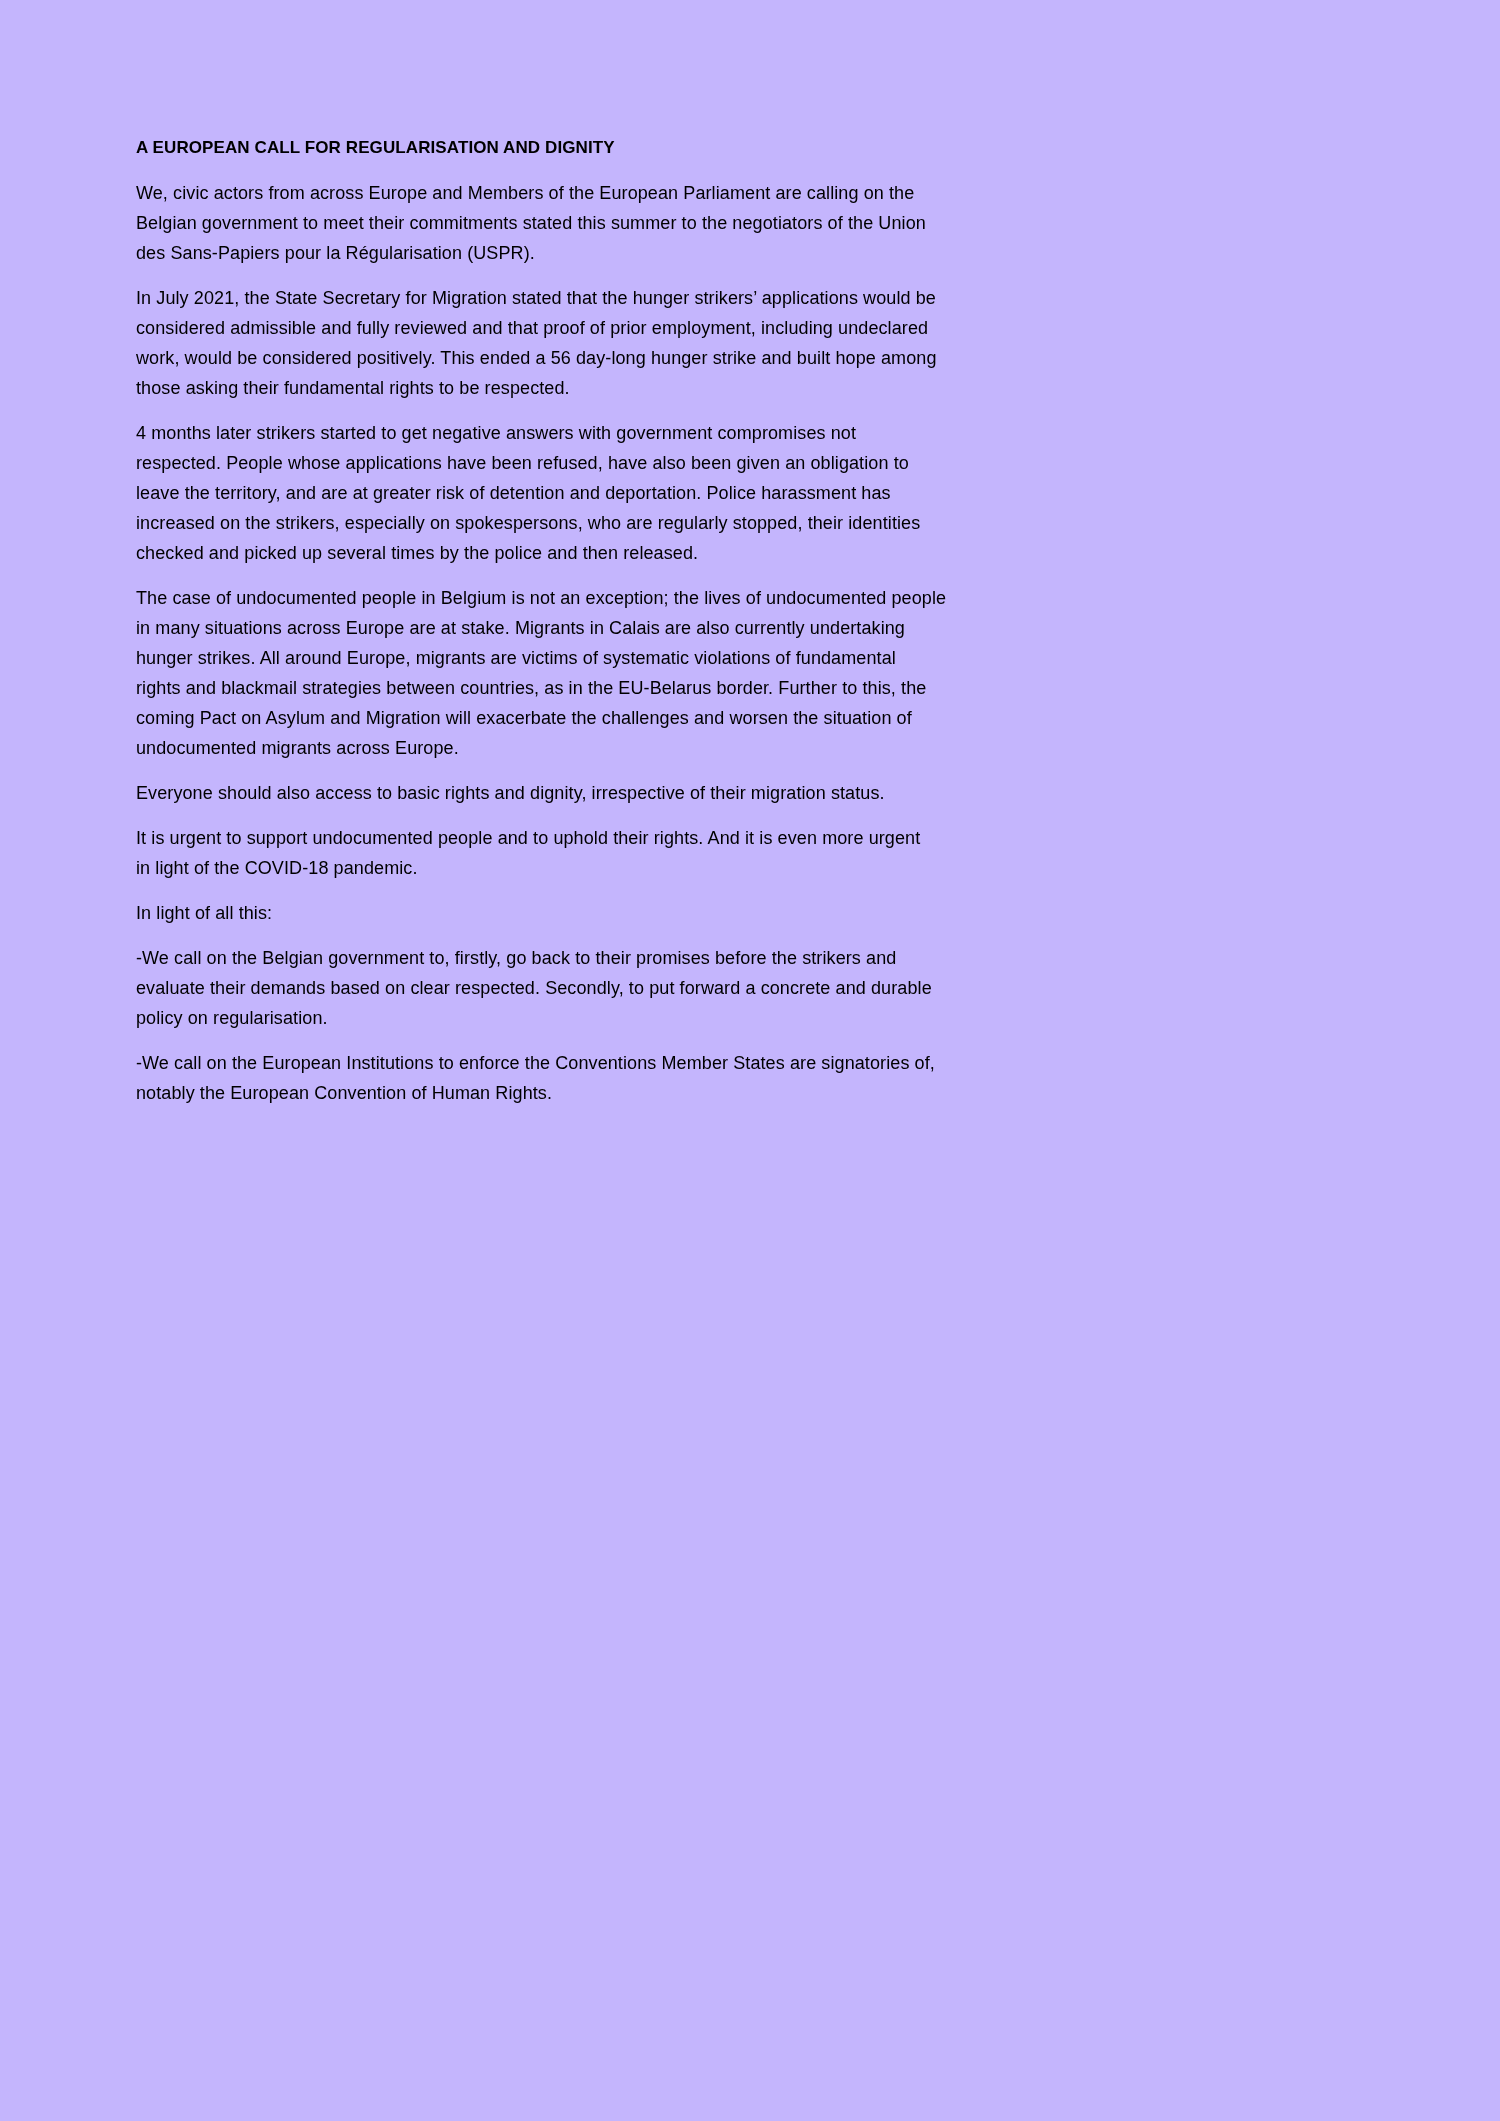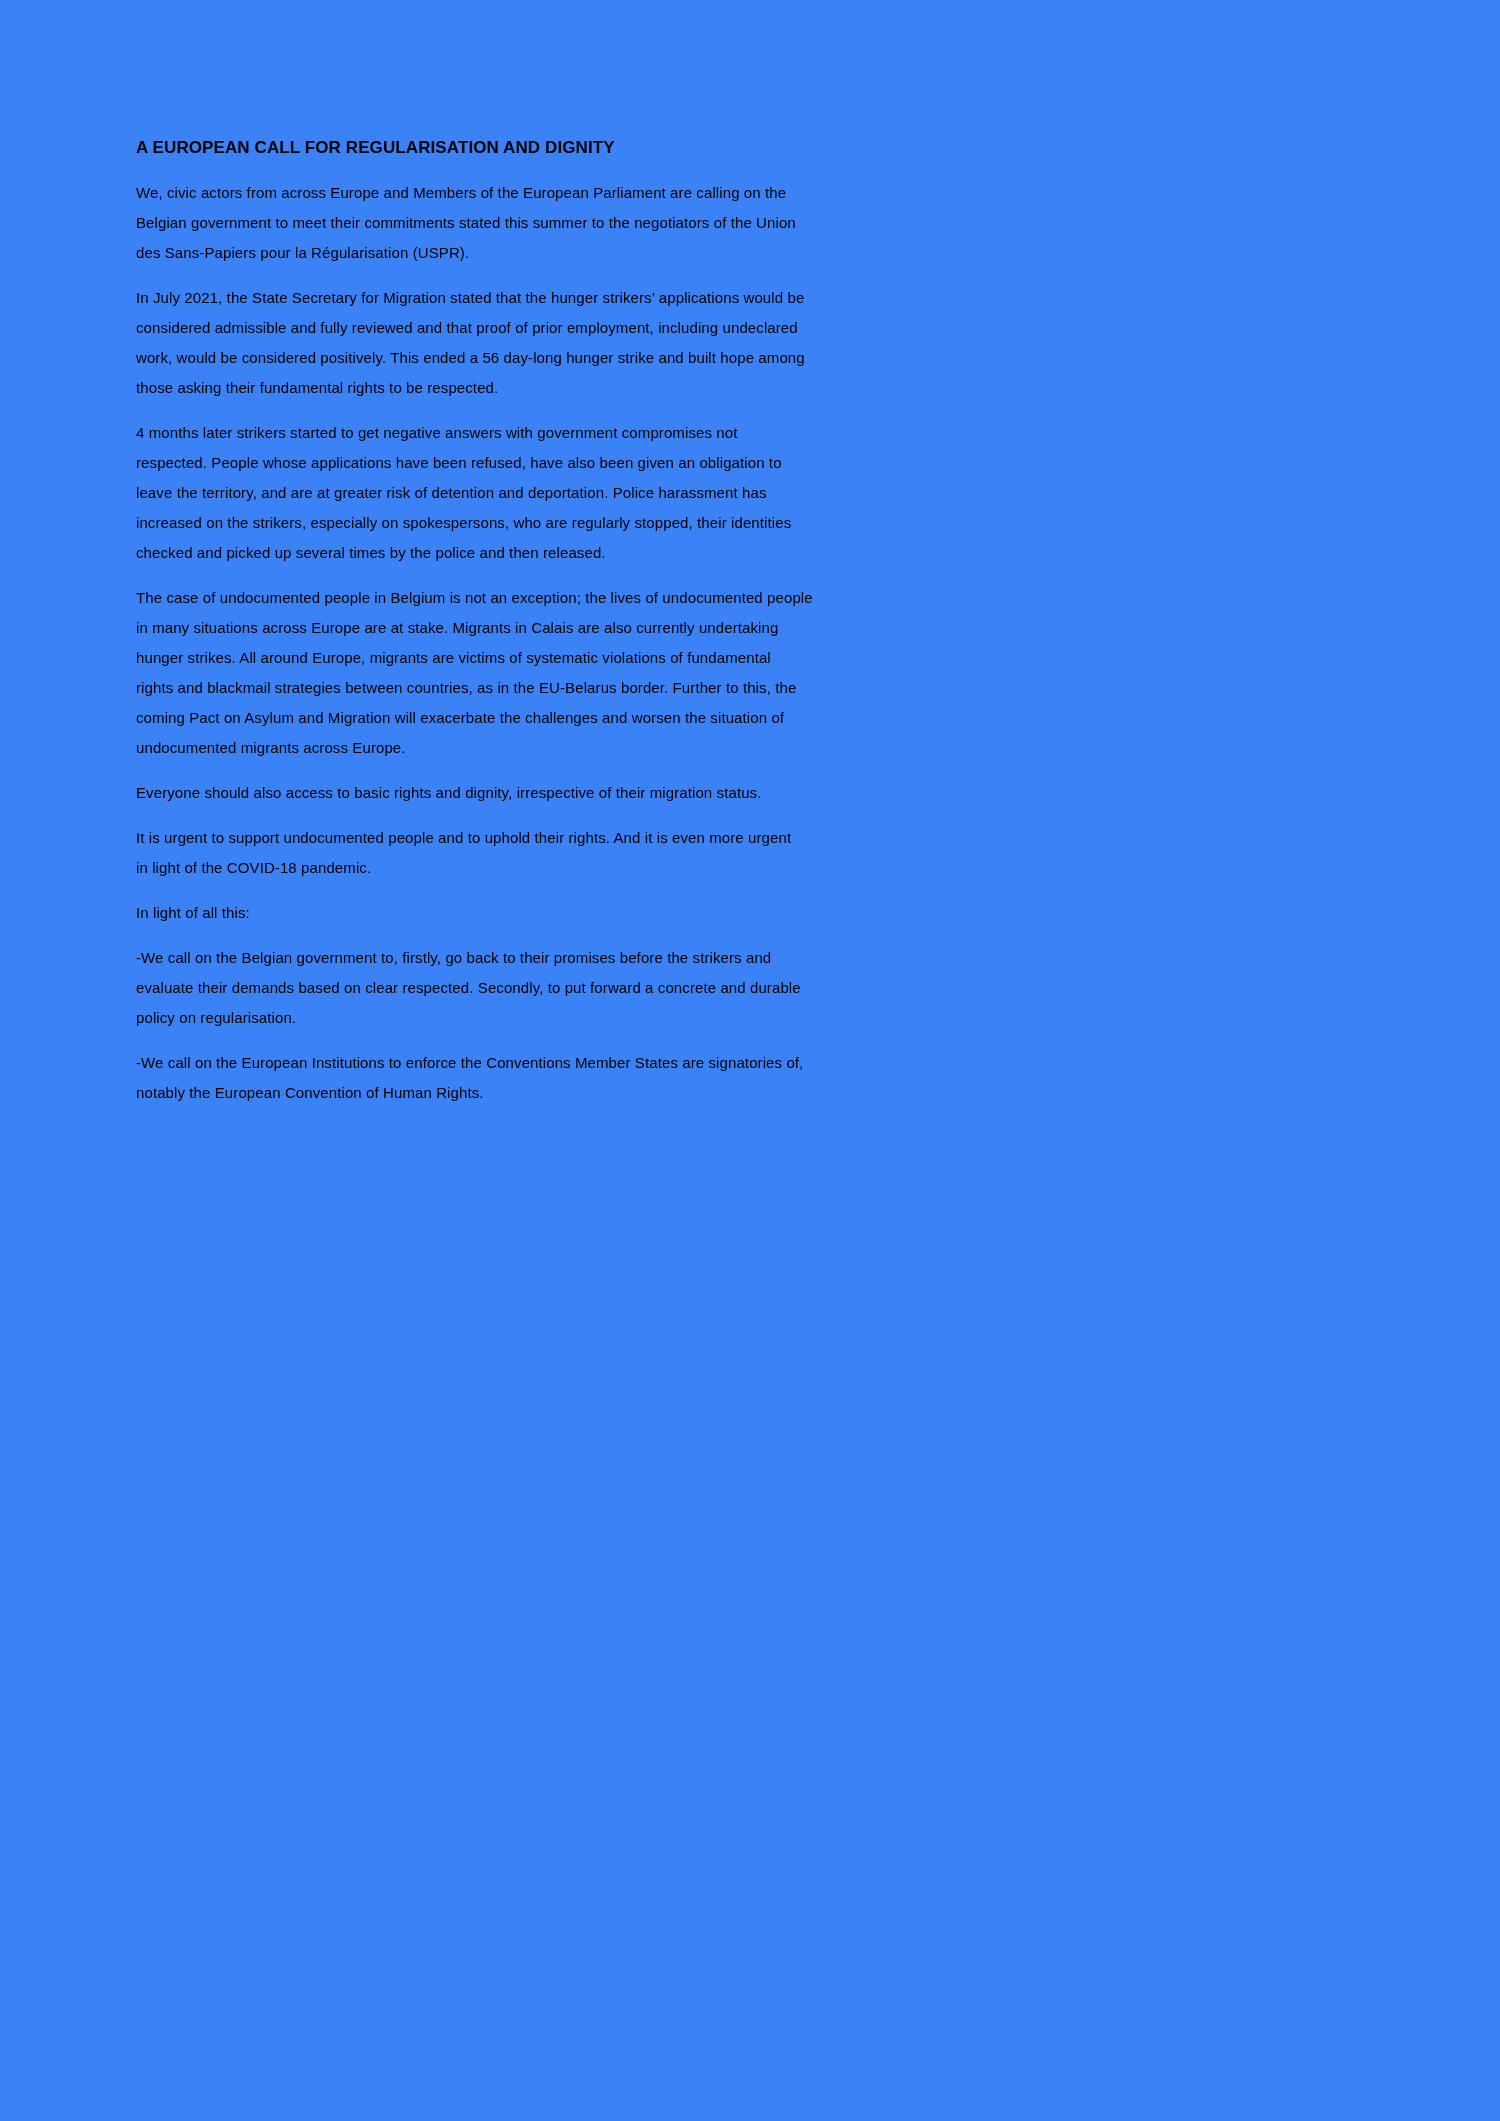--- a/index.html
+++ b/index.html
@@ -5,35 +5,35 @@
   * { margin: 0; padding: 0; box-sizing: border-box; }
   html, body {
     background: #ffffff;
     font-family: "Liberation Sans", sans-serif;
     color: #000000;
   }
   .page {
     position: relative;
     width: 1500px;
     height: 2121px;
-    background: #3b82f6;
+    background: #c4b5fd;
     padding: 133px 120px 0 136px;
     overflow: hidden;
   }
   .doc-title {
     font-size: 17px;
     font-weight: 700;
     line-height: 30px;
     letter-spacing: 0.1px;
     margin-bottom: 15px;
     white-space: pre-line;
     max-width: 1240px;
   }
   .para {
-    font-size: 15px;
+    font-size: 18px;
     font-weight: 400;
     line-height: 30px;
     letter-spacing: 0.1px;
     margin-bottom: 15px;
     white-space: pre-line;
     max-width: 1240px;
   }
 </style>
 </head>
 <body>

